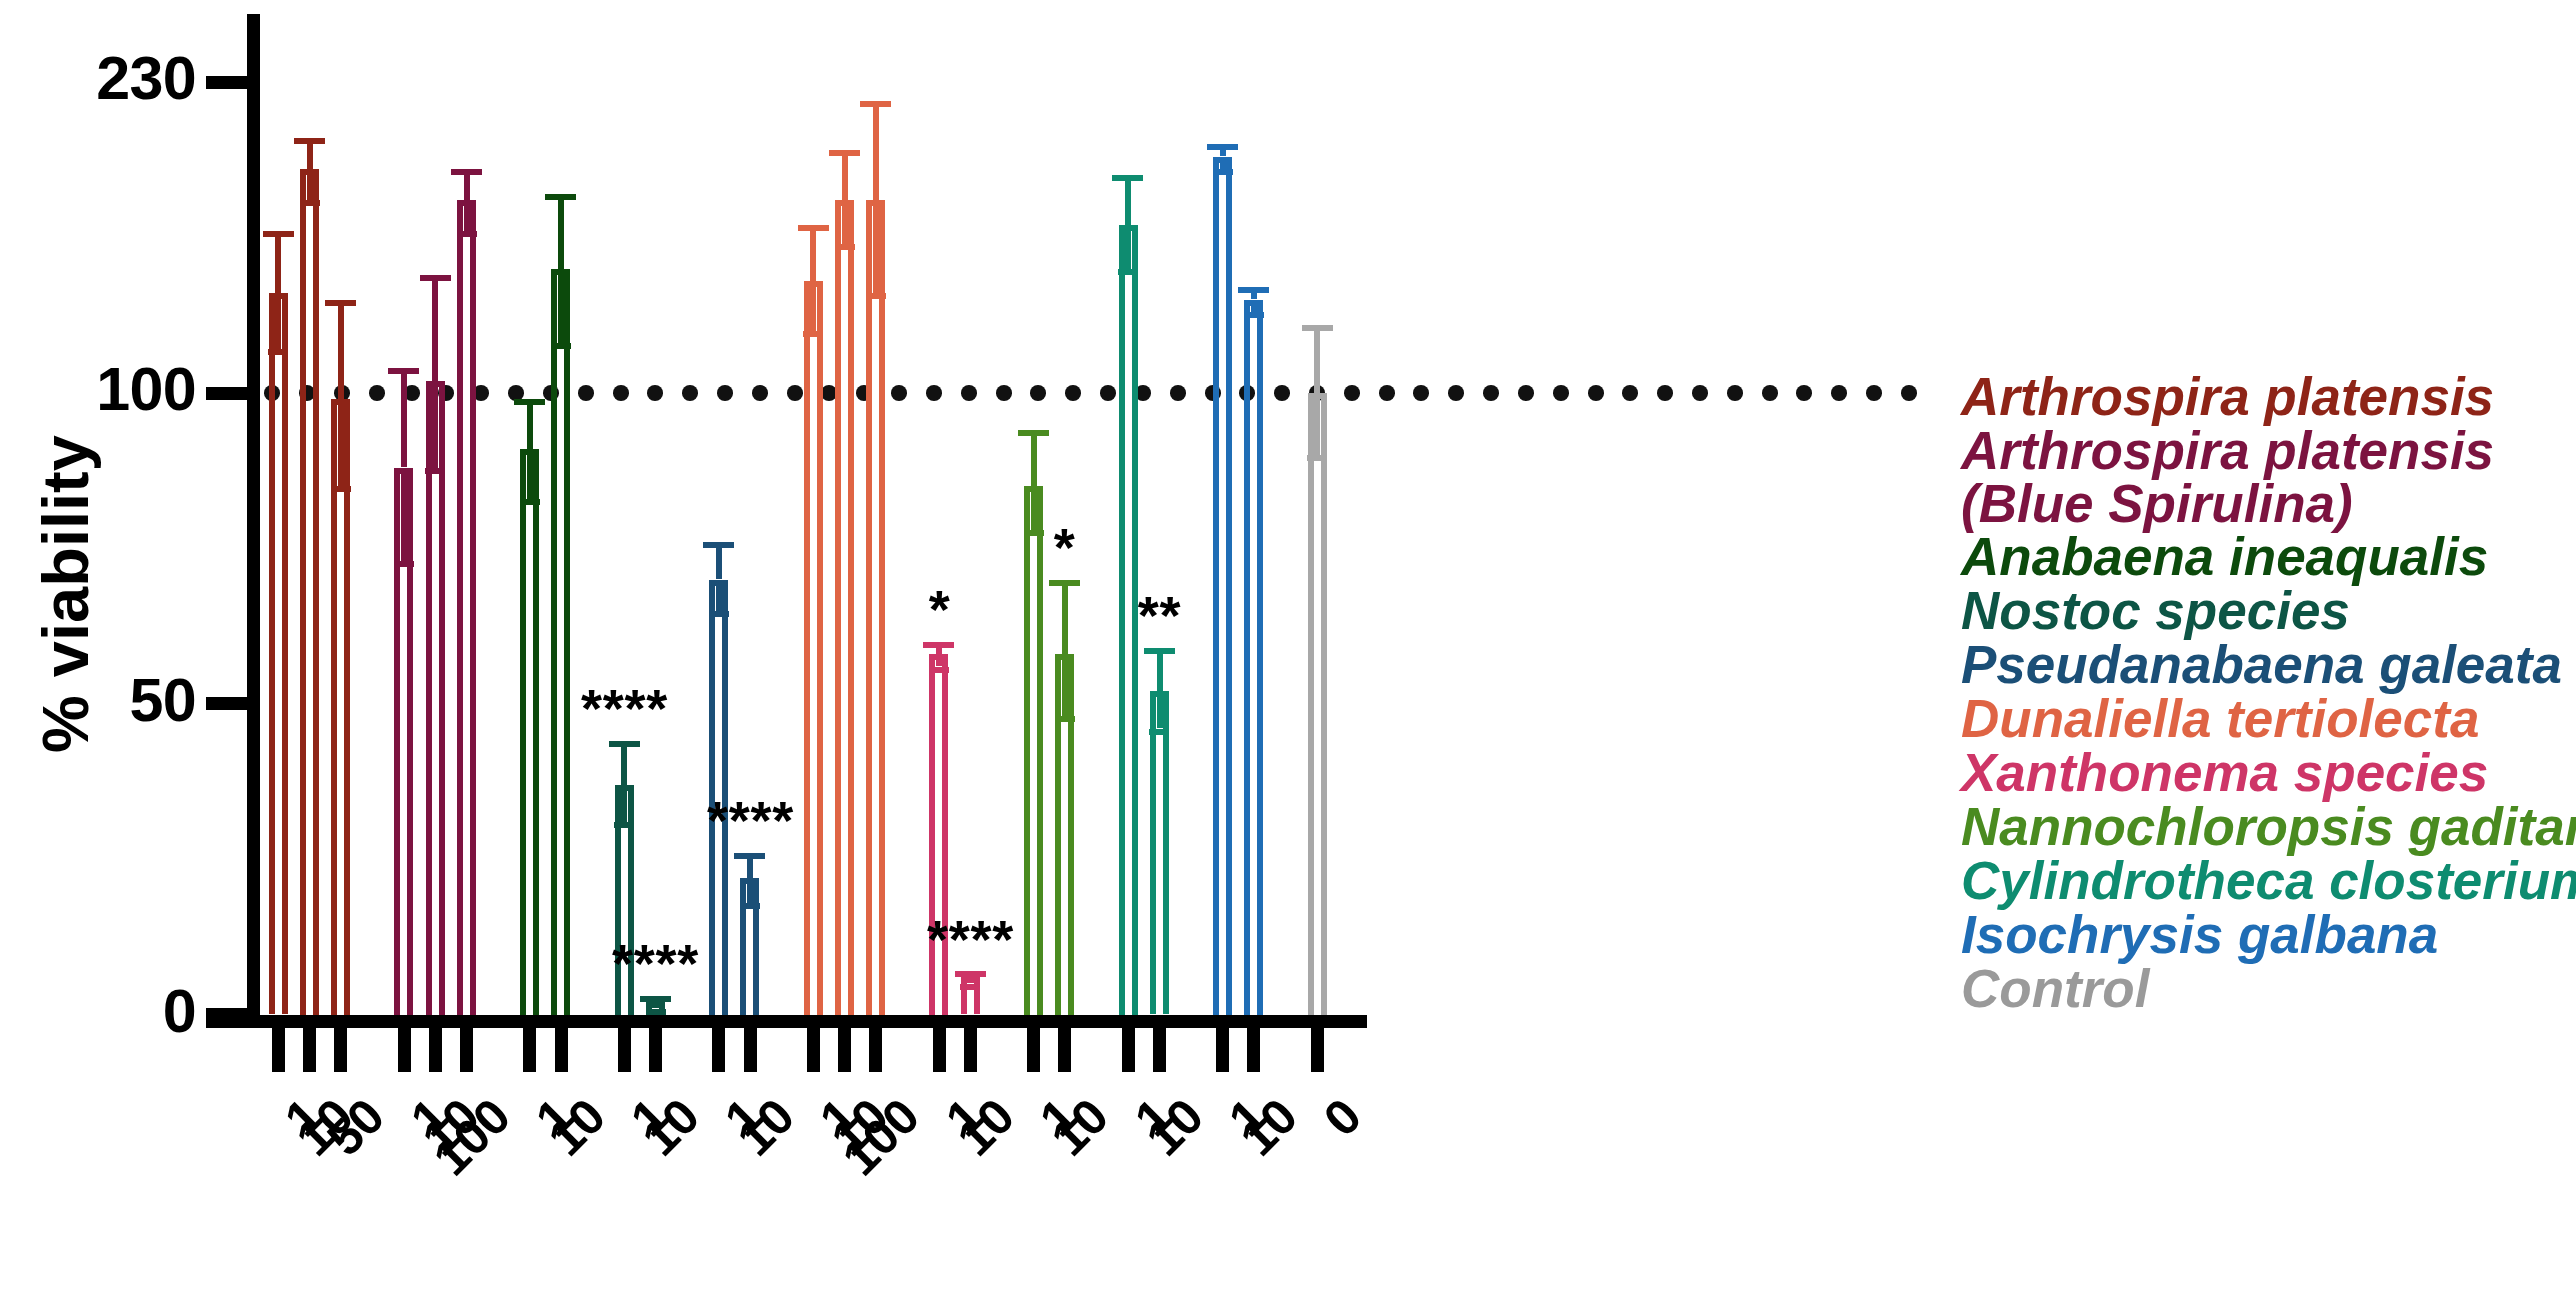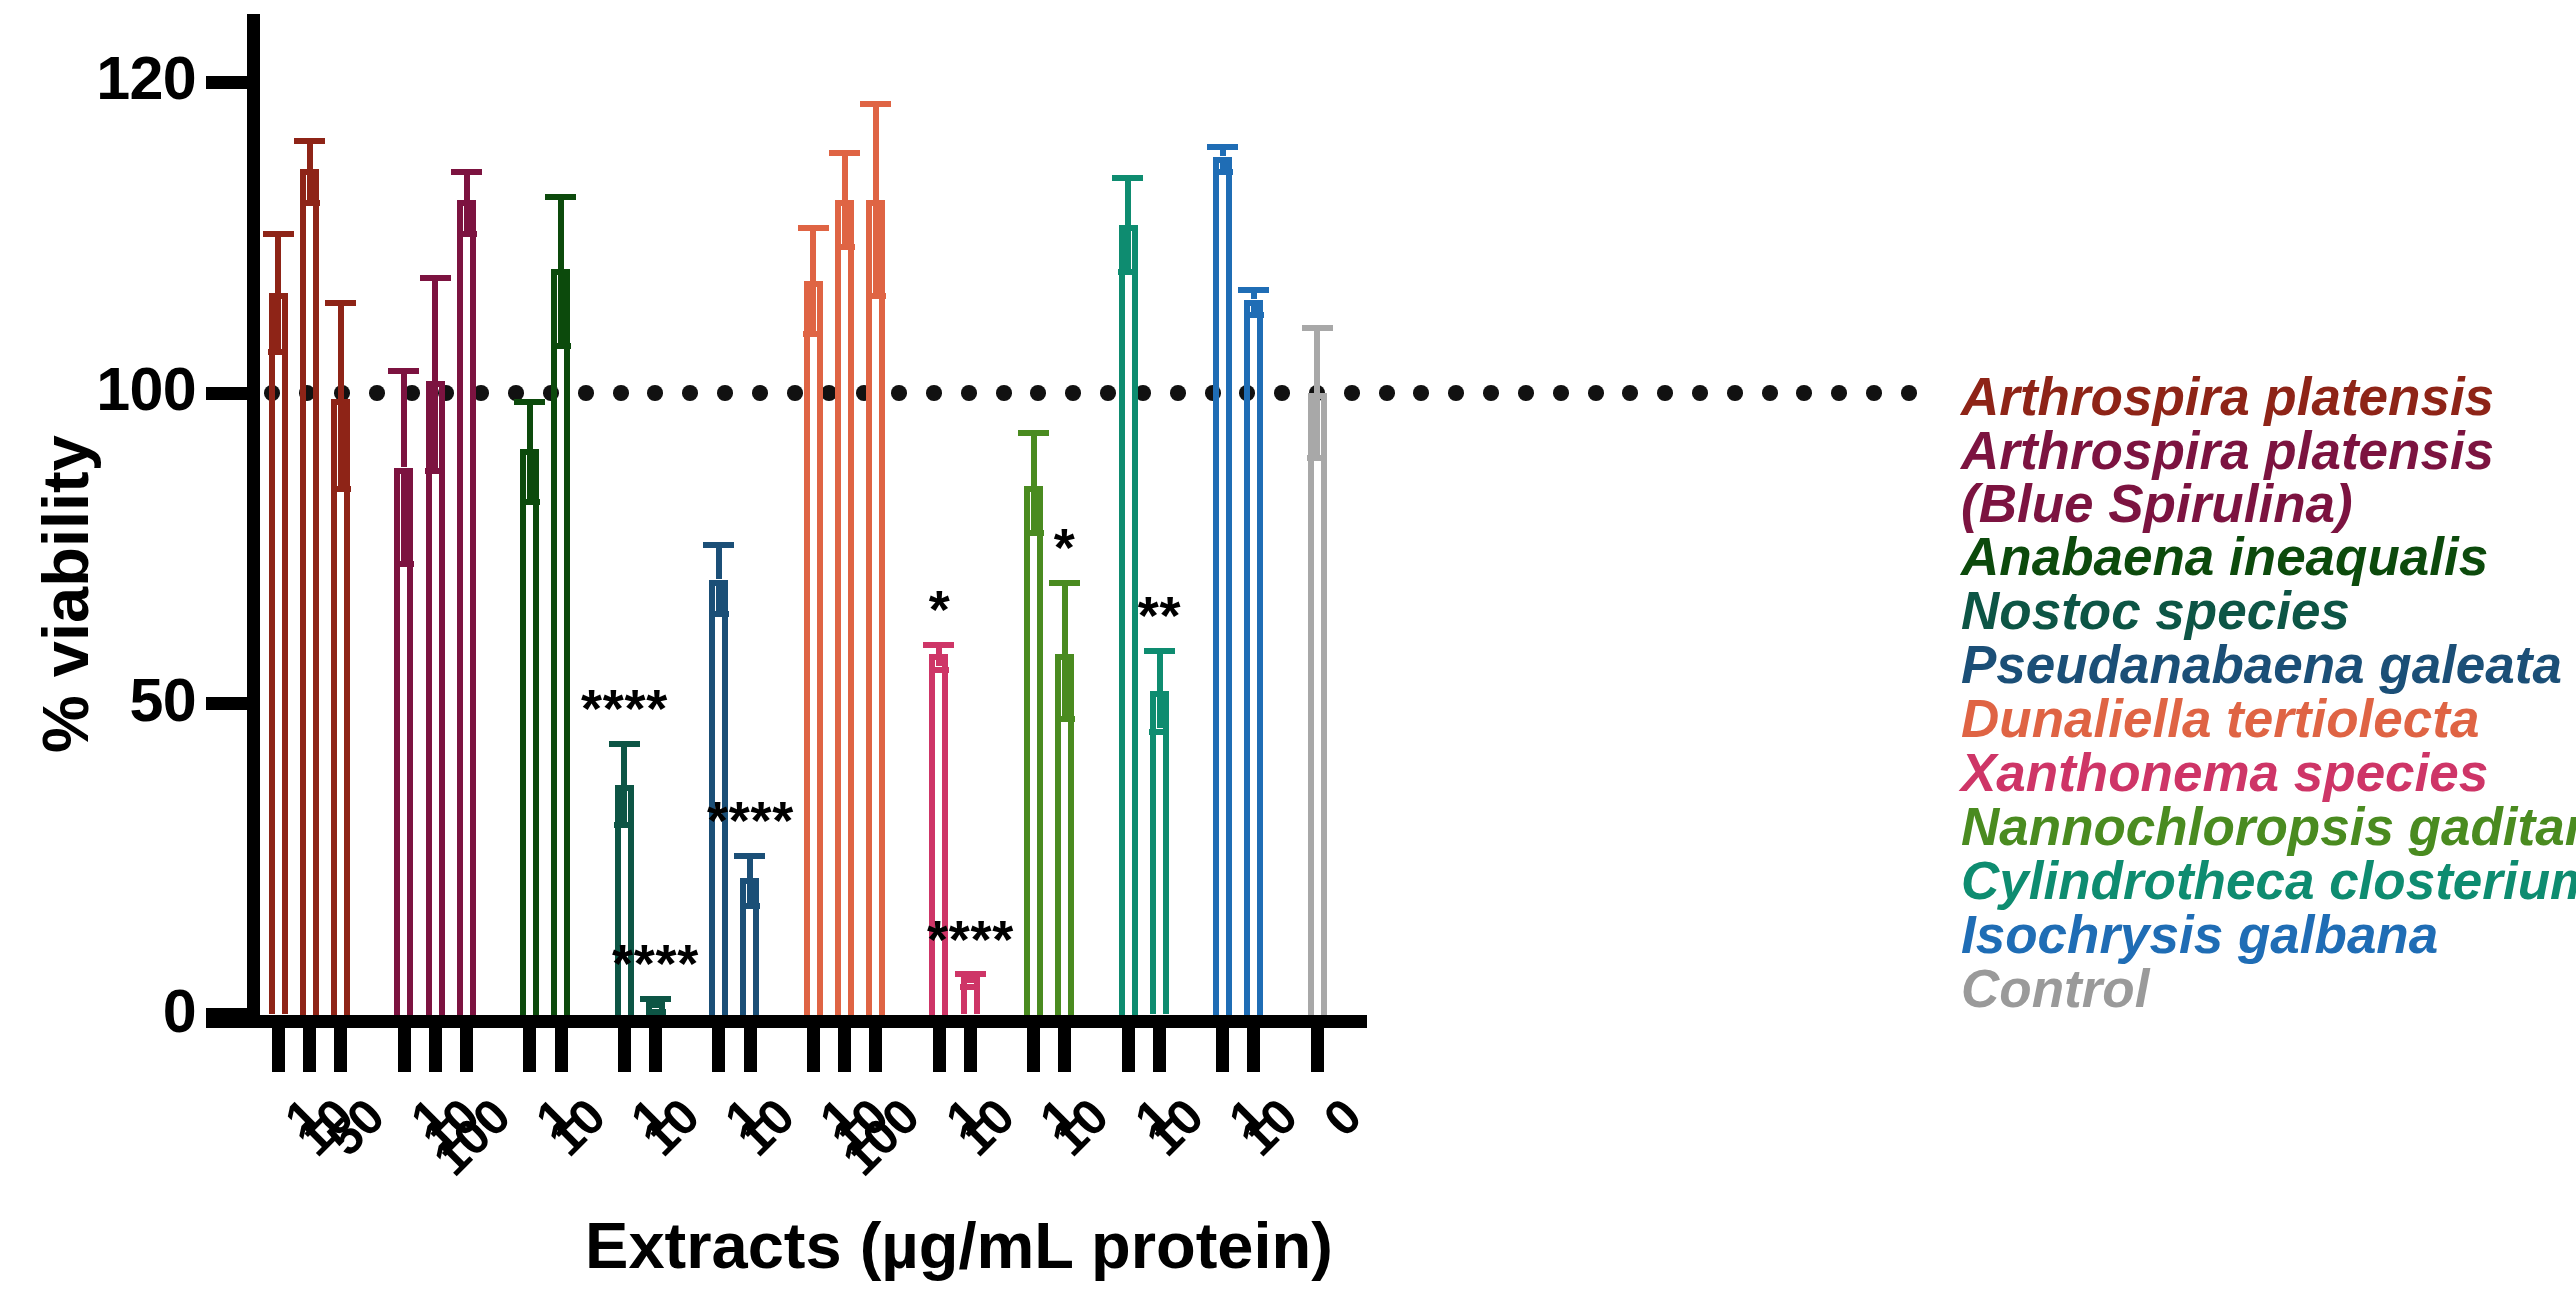--- a/index.html
+++ b/index.html
@@ -71,25 +71,24 @@
 </style>
 </head>
 <body>
 
 <div id="root">
 
   <div class="y-axis" style="left:247px; top:14px; width:12.8px; height:1013px;"></div>
 
   <div class="y-title" style="left:28px; top:753px;">% viability</div>
 
-  <div class="x-title" style="left:284px; top:1208px; width:1350px;">Extracts (µg/mL protein)</div>
 
   <div id="yticks">
       <div class="tick" style="left: 206px; top: 76px; width: 44px; height: 12.8px;"></div>
-      <div class="ytick-label" style="left: 43px; top: 48px; width: 153px;">120</div>
+      <div class="ytick-label" style="left: 43px; top: 48px; width: 153px;">230</div>
       <div class="tick" style="left: 206px; top: 387px; width: 44px; height: 12.8px;"></div>
       <div class="ytick-label" style="left: 43px; top: 359px; width: 153px;">100</div>
       <div class="tick" style="left: 206px; top: 697px; width: 44px; height: 12.8px;"></div>
       <div class="ytick-label" style="left: 43px; top: 670px; width: 153px;">50</div>
       <div class="tick" style="left: 206px; top: 1008px; width: 44px; height: 12.8px;"></div>
       <div class="ytick-label" style="left: 43px; top: 981px; width: 153px;">0</div>
     </div>
   <div id="refline">
       <div class="refdot" style="left: 264px; top: 385px; background: rgb(17, 17, 17);"></div>
       <div class="refdot" style="left: 299px; top: 385px; background: rgb(17, 17, 17);"></div>

